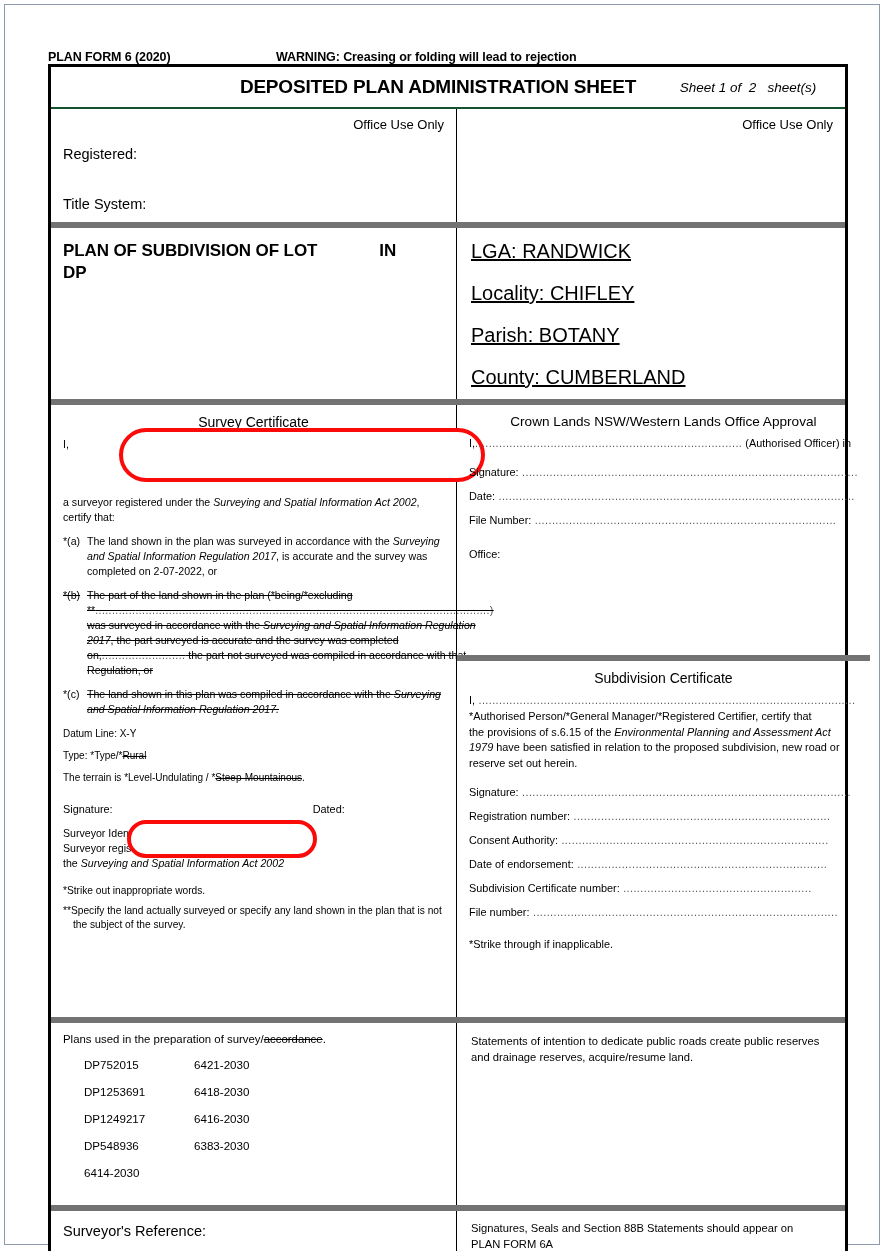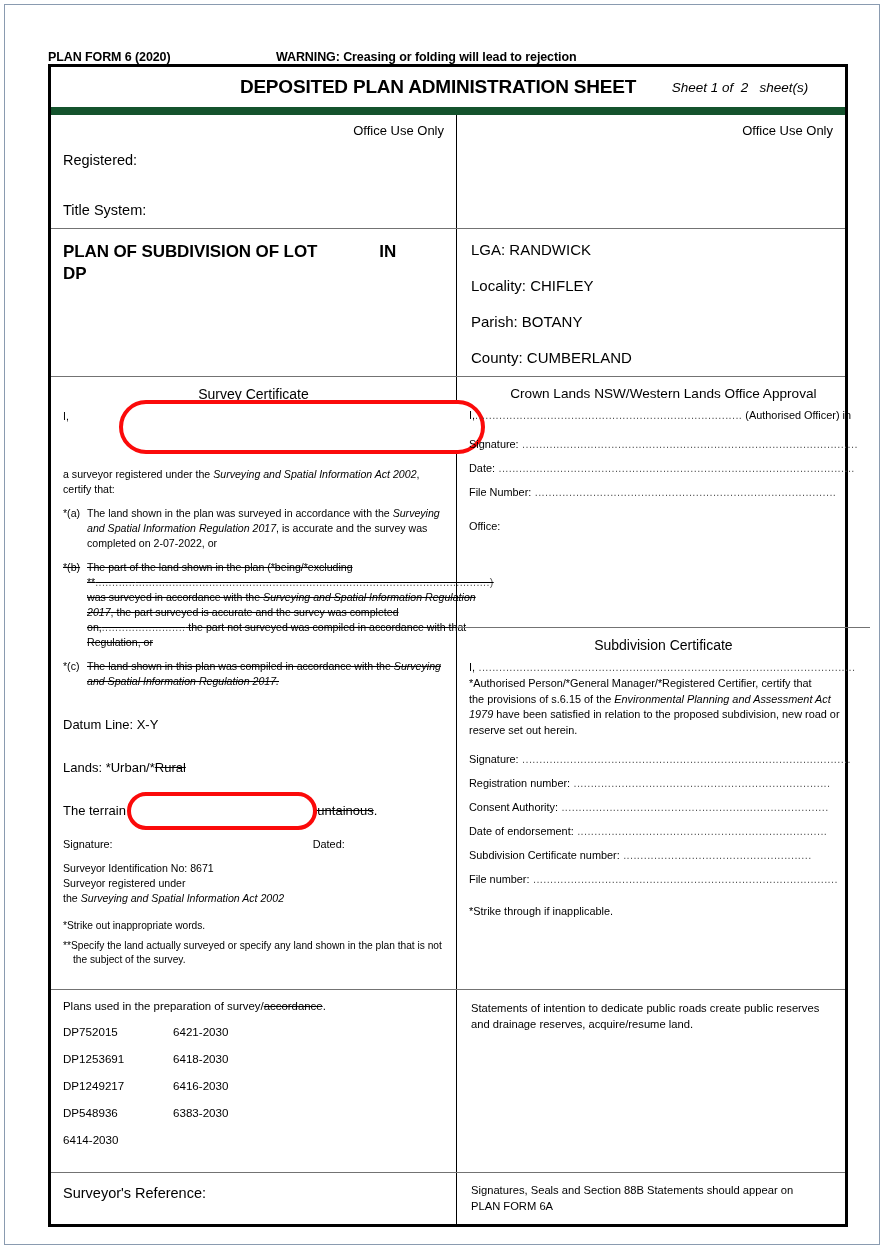--- a/index.html
+++ b/index.html
@@ -48,32 +48,32 @@
 
   
   .form-box {
     border: 3px solid #000;
     border-bottom-width: 3px;
     box-sizing: border-box;
     background: #fff;
   }
 
   .row { display: flex; }
-  .hr-thick { border-top: 8px solid #14532d; }
-  .hr-thin  { border-top: 1px solid #737373; }
+  .hr-thick { border-top: 2px solid #14532d; }
+  .hr-thin  { border-top: 6px solid #737373; }
 
   .col-left  { width: 405px; box-sizing: border-box; }
   .col-right { flex: 1; box-sizing: border-box; border-left: 1px solid #000; }
 
   
   .titlebar {
     display: flex;
     align-items: center;
     height: 40px;
-    padding: 0 20px;
+    padding: 0 12px;
   }
   .titlebar .spacer { width: 150px; }
   .titlebar .main-title {
     flex: 1;
     text-align: center;
     font-size: 19px;
     font-weight: bold;
     letter-spacing: -0.2px;
   }
   .titlebar .sheet-count {
@@ -101,22 +101,23 @@
   .plan-cell { padding: 12px 12px 14px 12px; min-height: 125px; box-sizing: border-box; }
   .plan-title {
     font-size: 17px;
     font-weight: bold;
     line-height: 1.32;
     letter-spacing: -0.1px;
   }
   .plan-title .gap { display: inline-block; width: 62px; }
   .loc-cell { padding: 12px 12px 10px 14px; box-sizing: border-box; }
   .loc-line {
-    font-size: 15px;
+    font-size: 20px;
     margin-bottom: 19px;
+    text-decoration: underline;
   }
   .loc-line:last-child { margin-bottom: 0; }
 
   
   .cert-cell { padding: 9px 12px 10px 12px; box-sizing: border-box; position: relative; }
   .cert-heading {
     text-align: center;
     font-size: 14px;
     margin-bottom: 7px;
   }
@@ -129,21 +130,21 @@
   .dots { letter-spacing: 0.4px; color: #555; }
   i { font-style: italic; }
   .strike { text-decoration: line-through; }
 
   .survey-left { min-height: 612px; }
   .clause { margin-top: 9px; }
   .clause-row { display: flex; }
   .clause-tag { width: 24px; flex: none; }
   .clause-body { flex: 1; }
 
-  .meta-line { margin-top: 28px; font-size: 13px; }
+  .meta-line { margin-top: 11px; font-size: 10px; }
   .sig-row {
     margin-top: 13px;
     display: flex;
     align-items: center;
     font-size: 10.9px;
     height: 26px;
   }
   .sig-gap { width: 200px; }
 
   .note-block { margin-top: 12px; font-size: 10.2px; line-height: 1.42; }
@@ -167,21 +168,21 @@
     font-size: 10.9px;
     margin-top: 12px;
     white-space: nowrap;
     overflow: hidden;
   }
   .fld-first { margin-top: 14px; }
 
   
   .plans-cell { padding: 10px 12px 12px 12px; min-height: 160px; box-sizing: border-box; }
   .plans-head { font-size: 11.4px; margin-bottom: 13px; }
-  .plan-row { display: flex; font-size: 11.6px; margin-bottom: 14px; }
+  .plan-row { display: flex; font-size: 11.6px; margin-bottom: 14px; margin-left: 21px; }
   .plan-row .dp { width: 110px; }
   .stmt-cell { padding: 10px 12px 12px 14px; box-sizing: border-box; }
   .stmt-txt { font-size: 11.2px; line-height: 1.45; }
 
   
   .foot-left  { padding: 11px 12px 12px 12px; min-height: 40px; box-sizing: border-box; }
   .foot-right { padding: 9px 12px 10px 14px; box-sizing: border-box; }
   .foot-label { font-size: 14.5px; }
   .foot-note  { font-size: 11.2px; line-height: 1.45; }
 </style>
@@ -255,21 +256,21 @@
           <span class="clause-body"><span>The part of the land shown in the plan (*being/*excluding **</span><span class="dots">............</span><span class="dots">..........................................................................................................)</span>
             <span>was surveyed in accordance with the </span><i>Surveying and Spatial Information Regulation 2017</i><span>, the part surveyed is accurate and the survey was completed on,</span><span class="dots">.........................</span><span> the part not surveyed was compiled in accordance with that Regulation, or</span></span>
         </div>
 
         <div class="clause clause-row body-txt">
           <span class="clause-tag">*(c)</span>
           <span class="clause-body strike"><span>The land shown in this plan was compiled in accordance with the </span><i>Surveying and Spatial Information Regulation 2017.</i></span>
         </div>
 
         <div class="meta-line">Datum Line: X-Y</div>
-        <div class="meta-line"><span>Lands: *Urban/*</span><span class="strike">Rural</span></div>
+        <div class="meta-line"><span>Type: *Type/*</span><span class="strike">Rural</span></div>
         <div class="meta-line"><span>The terrain is *Level-Undulating / *</span><span class="strike">Steep-Mountainous</span><span>.</span></div>
 
         <div class="sig-row">
           <span>Signature:</span>
           <span class="sig-gap"></span>
           <span>Dated:</span>
         </div>
         <div class="red-oval" id="oval-sig"></div>
 
         <div class="body-txt" style="margin-top:4px;">

